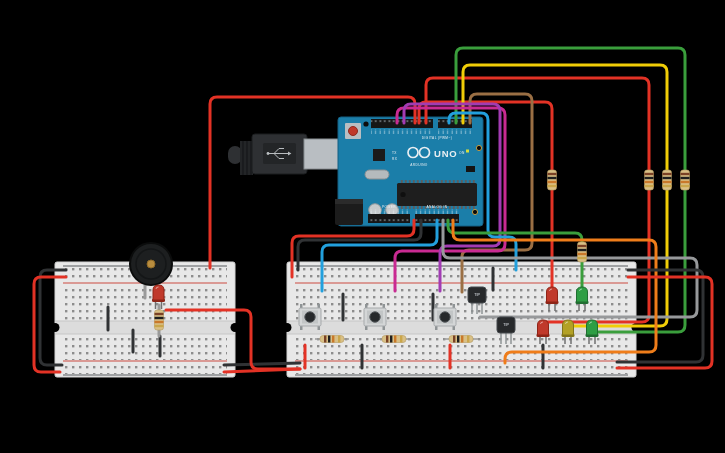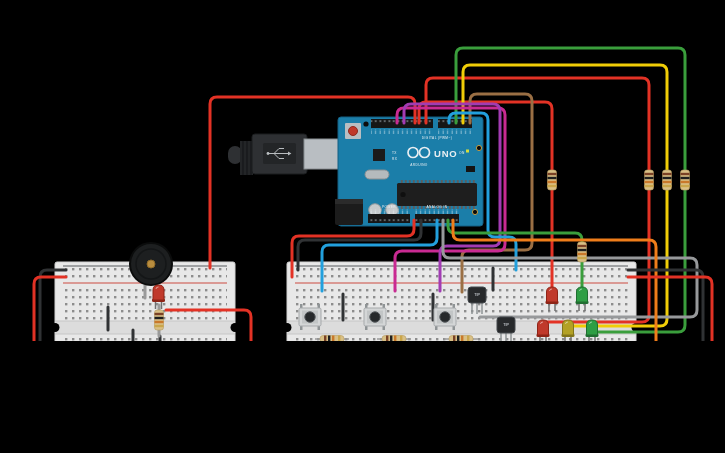--- a/index.html
+++ b/index.html
@@ -1,16 +1,16 @@
 <!DOCTYPE html>
 <html><head>
 <meta charset="utf-8">
 <style>
   html,body{margin:0;padding:0;background:#000;}
-  #stage{position:relative;width:725px;height:341px;background:#000;overflow:hidden;}
+  #stage{position:relative;width:725px;height:453px;background:#000;overflow:hidden;}
   svg{display:block;}
   text{font-family:"Liberation Sans", sans-serif;fill:#e8eef2;}
   .tiny{font-size:3.2px;letter-spacing:.4px;}
   .brand{font-size:9.5px;font-weight:bold;letter-spacing:.8px;}
 </style>
 </head>
 <body>
 
 <div id="stage" style="background: rgb(0, 0, 0);">
 <svg id="scene" width="725" height="453" viewBox="0 0 725 453">

